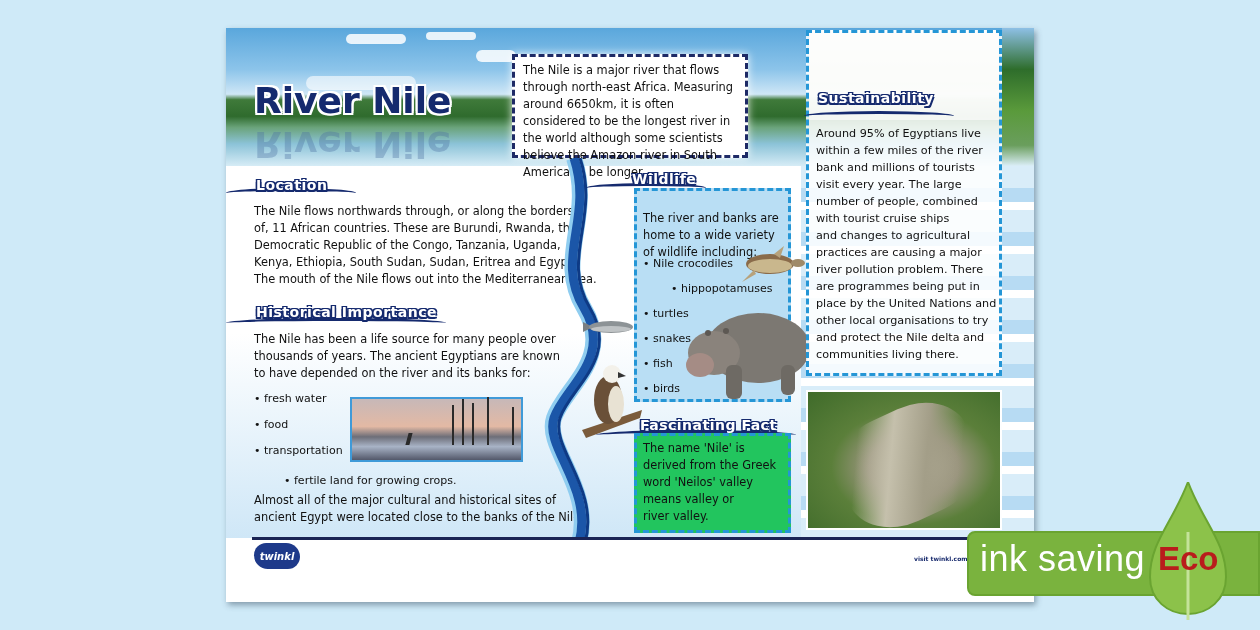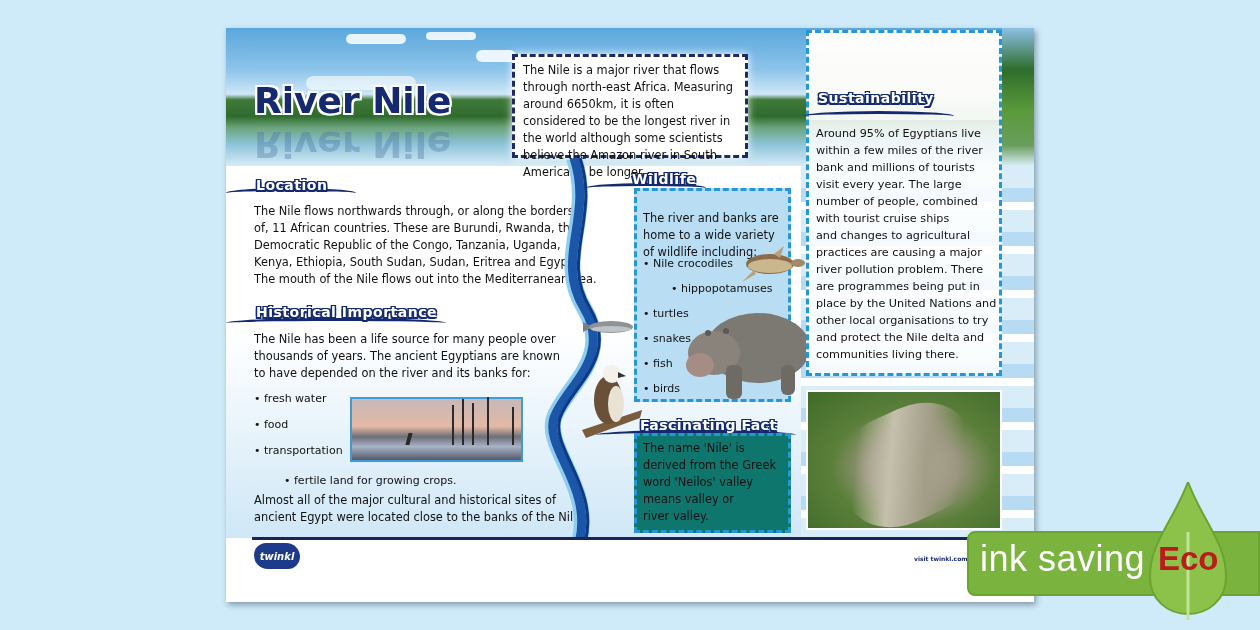--- a/index.html
+++ b/index.html
@@ -24,21 +24,21 @@
   .swoosh { position:absolute; height: 10px; border-top: 3px solid #152a6e; border-radius: 60% 60% 0 0; }
   .txt { position:absolute; font-size: 11.4px; line-height: 17px; color:#111; }
   .bul { position:absolute; font-size:11px; color:#111; }
   .boats-img { position:absolute; left:124px; top: 369px; width:173px; height: 65px; border: 2px solid #3f9ad8;
     background: linear-gradient(180deg, #c7b8b8 0%, #e3b9a4 45%, #6d6e78 62%, #a8b3c6 78%, #53586a 100%); }
   .boats-img .mast { position:absolute; bottom: 15px; width:2px; background:#2a2a2a; }
   
   .river { position:absolute; left: 318px; top: 130px; width: 60px; height: 385px; }
   
   .wild-box { position:absolute; left: 408px; top: 160px; width: 157px; height: 214px; background:#b9def4; border: 3px dashed #2596d6; }
-  .fact-box { position:absolute; left: 408px; top: 405px; width: 157px; height: 100px; background:#0f766e; border: 3px dashed #2596d6; }
+  .fact-box { position:absolute; left: 408px; top: 405px; width: 157px; height: 100px; background:#22c55e; border: 3px dashed #2596d6; }
   .sus-box { position:absolute; left: 580px; top: 2px; width: 196px; height: 346px; border: 3px dashed #2596d6; background: rgba(255,255,255,.85); }
   .sus-top { position:absolute; left: 583px; top: 2px; width: 190px; height: 90px; background: linear-gradient(180deg,#f0f3ee 0%, #dfe8d8 60%, rgba(255,255,255,0.6) 100%); }
   .croc-img { position:absolute; left: 580px; top: 362px; width: 196px; height: 140px; border:2px solid #fff;
     background: radial-gradient(ellipse at 55% 55%, #b6b19c 0%, #9a957e 30%, #5b7f3a 55%, #3f6b2a 100%); }
   .croc-body { position:absolute; left: 30px; top: 18px; width: 140px; height: 110px; background: linear-gradient(120deg, transparent 20%, #c5c0ac 40%, #a39e88 60%, transparent 80%); border-radius: 40%; transform: rotate(-25deg); }
   .forest-right { position:absolute; left: 776px; top: 0; width: 32px; height: 138px; background: linear-gradient(180deg,#8ec0e6 0%, #2e6d2b 30%, #5a9a3b 60%, #6a9e5d 85%, #dbeef8 100%); }
   
   .animal { position:absolute; }
   
   .footer-line { position:absolute; left: 26px; top: 509px; width: 782px; height: 3px; background: #1a2455; }

